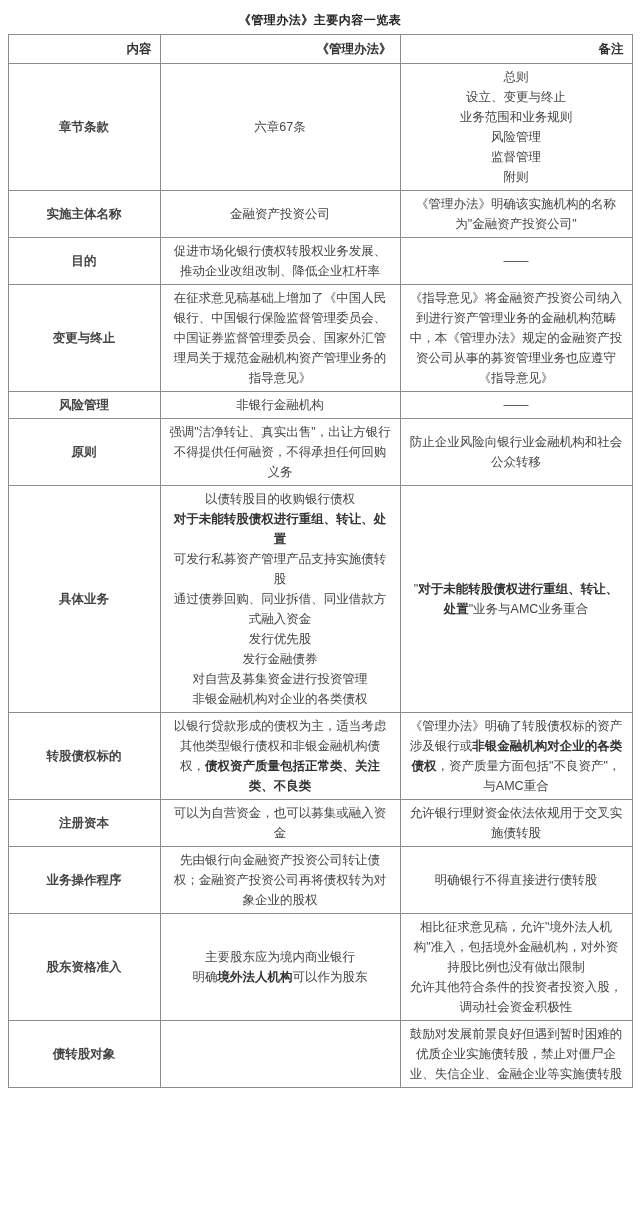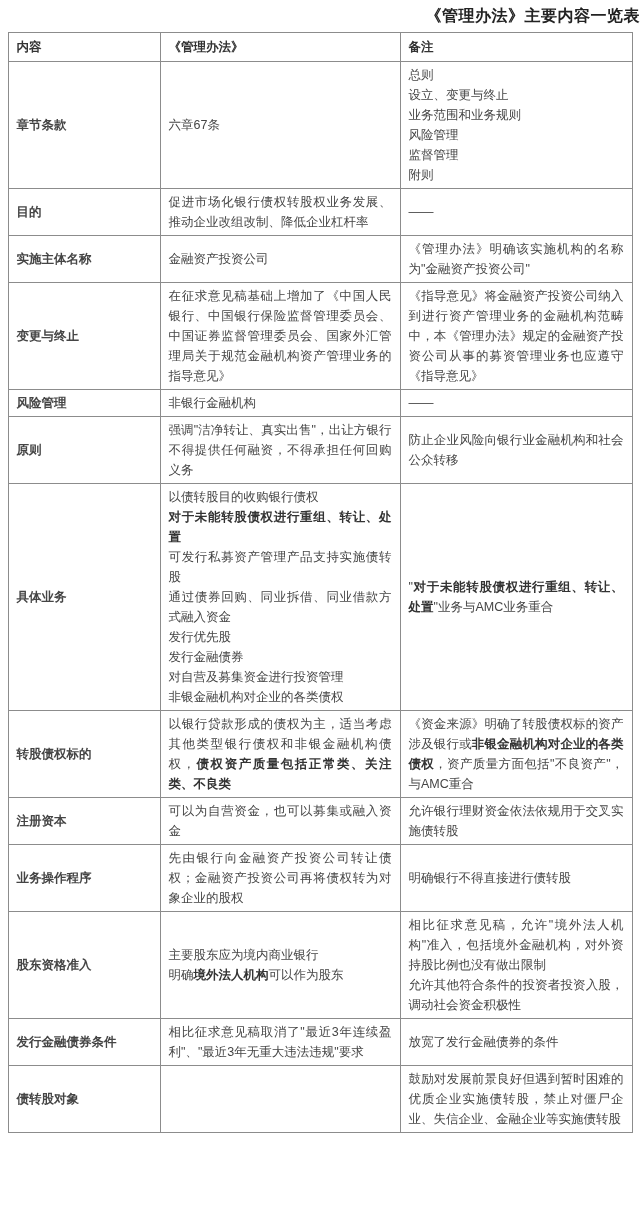--- a/index.html
+++ b/index.html
@@ -7,46 +7,47 @@
     padding: 0;
     background: #ffffff;
     font-family: "Liberation Sans", "DejaVu Sans", sans-serif;
   }
   .page {
     width: 640px;
     margin: 0 auto;
     background: #ffffff;
   }
   .title {
-    font-size: 16px;
+    font-size: 12px;
     font-weight: bold;
     color: #222222;
-    text-align: right;
+    text-align: center;
     margin: 0;
-    padding: 6px 0 5px 0;
+    padding: 12px 0 5px 0;
     letter-spacing: 0.5px;
   }
   table.main-table {
     border-collapse: collapse;
     table-layout: fixed;
     width: 624px;
     margin: 0 auto 6px auto;
   }
   .main-table th, .main-table td {
     border: 1px solid #8c8c8c;
     font-size: 12.5px;
     line-height: 20px;
     color: #454545;
     padding: 3px 8px;
     vertical-align: middle;
     word-break: break-all;
     overflow-wrap: anywhere;
+    text-align: center;
   }
   .main-table th {
-    text-align: left;
+    text-align: right;
     font-weight: bold;
     color: #333333;
     padding: 4px 8px;
   }
   .label-cell {
     font-weight: bold;
     color: #333333;
     text-align: left;
   }
   .content-cell, .remark-cell {
@@ -85,35 +86,35 @@
           <td class="remark-cell">
             <div class="line"><span>总则</span></div>
             <div class="line"><span>设立、变更与终止</span></div>
             <div class="line"><span>业务范围和业务规则</span></div>
             <div class="line"><span>风险管理</span></div>
             <div class="line"><span>监督管理</span></div>
             <div class="line"><span>附则</span></div>
           </td>
         </tr>
         <tr>
+          <td class="label-cell">实施主体名称</td>
+          <td class="content-cell">
+            <div class="line"><span>金融资产投资公司</span></div>
+          </td>
+          <td class="remark-cell">
+            <div class="line"><span>《管理办法》明确该实施机构的名称为"金融资产投资公司"</span></div>
+          </td>
+        </tr>
+        <tr>
           <td class="label-cell">目的</td>
           <td class="content-cell">
             <div class="line"><span>促进市场化银行债权转股权业务发展、推动企业改组改制、降低企业杠杆率</span></div>
           </td>
           <td class="remark-cell">
             <div class="line"><span>——</span></div>
-          </td>
-        </tr>
-        <tr>
-          <td class="label-cell">实施主体名称</td>
-          <td class="content-cell">
-            <div class="line"><span>金融资产投资公司</span></div>
-          </td>
-          <td class="remark-cell">
-            <div class="line"><span>《管理办法》明确该实施机构的名称为"金融资产投资公司"</span></div>
           </td>
         </tr>
         <tr>
           <td class="label-cell">变更与终止</td>
           <td class="content-cell">
             <div class="line"><span>在征求意见稿基础上增加了《中国人民银行、中国银行保险监督管理委员会、中国证券监督管理委员会、国家外汇管理局关于规范金融机构资产管理业务的指导意见》</span></div>
           </td>
           <td class="remark-cell">
             <div class="line"><span>《指导意见》将金融资产投资公司纳入到进行资产管理业务的金融机构范畴中，本《管理办法》规定的金融资产投资公司从事的募资管理业务也应遵守《指导意见》</span></div>
           </td>
@@ -151,21 +152,21 @@
           <td class="remark-cell">
             <div class="line"><span>"</span><span class="b">对于未能转股债权进行重组、转让、处置</span><span>"业务与AMC业务重合</span></div>
           </td>
         </tr>
         <tr>
           <td class="label-cell">转股债权标的</td>
           <td class="content-cell">
             <div class="line"><span>以银行贷款形成的债权为主，适当考虑其他类型银行债权和非银金融机构债权，</span><span class="b">债权资产质量包括正常类、关注类、不良类</span></div>
           </td>
           <td class="remark-cell">
-            <div class="line"><span>《资金来源》明确了转股债权标的资产涉及银行或</span><span class="b">非银金融机构对企业的各类债权</span><span>，资产质量方面包括"不良资产"，与AMC重合</span></div>
+            <div class="line"><span>《管理办法》明确了转股债权标的资产涉及银行或</span><span class="b">非银金融机构对企业的各类债权</span><span>，资产质量方面包括"不良资产"，与AMC重合</span></div>
           </td>
         </tr>
         <tr>
           <td class="label-cell">注册资本</td>
           <td class="content-cell">
             <div class="line"><span>可以为自营资金，也可以募集或融入资金</span></div>
           </td>
           <td class="remark-cell">
             <div class="line"><span>允许银行理财资金依法依规用于交叉实施债转股</span></div>
           </td>
@@ -181,29 +182,20 @@
         </tr>
         <tr>
           <td class="label-cell">股东资格准入</td>
           <td class="content-cell">
             <div class="line"><span>主要股东应为境内商业银行</span></div>
             <div class="line"><span>明确</span><span class="b">境外法人机构</span><span>可以作为股东</span></div>
           </td>
           <td class="remark-cell">
             <div class="line"><span>相比征求意见稿，允许"境外法人机构"准入，包括境外金融机构，对外资持股比例也没有做出限制</span></div>
             <div class="line"><span>允许其他符合条件的投资者投资入股，调动社会资金积极性</span></div>
-          </td>
-        </tr>
-        <tr>
-          <td class="label-cell">发行金融债券条件</td>
-          <td class="content-cell">
-            <div class="line"><span>相比征求意见稿取消了"最近3年连续盈利"、"最近3年无重大违法违规"要求</span></div>
-          </td>
-          <td class="remark-cell">
-            <div class="line"><span>放宽了发行金融债券的条件</span></div>
           </td>
         </tr>
         <tr>
           <td class="label-cell">债转股对象</td>
           <td class="content-cell"></td>
           <td class="remark-cell">
             <div class="line"><span>鼓励对发展前景良好但遇到暂时困难的优质企业实施债转股，禁止对僵尸企业、失信企业、金融企业等实施债转股</span></div>
           </td>
         </tr>
       </tbody>

